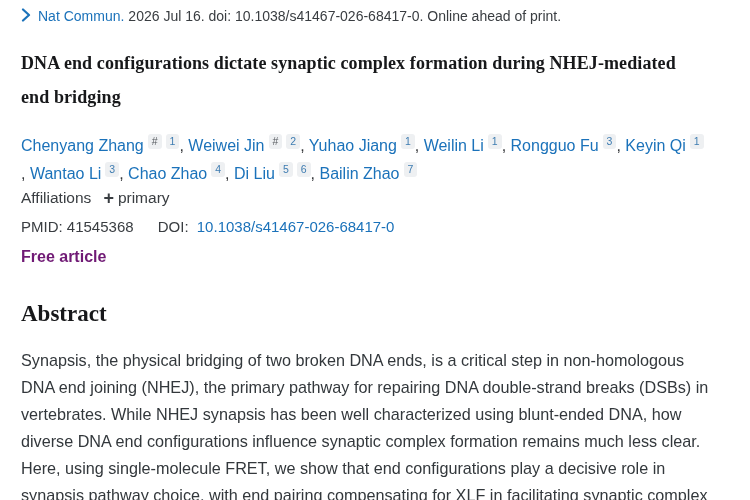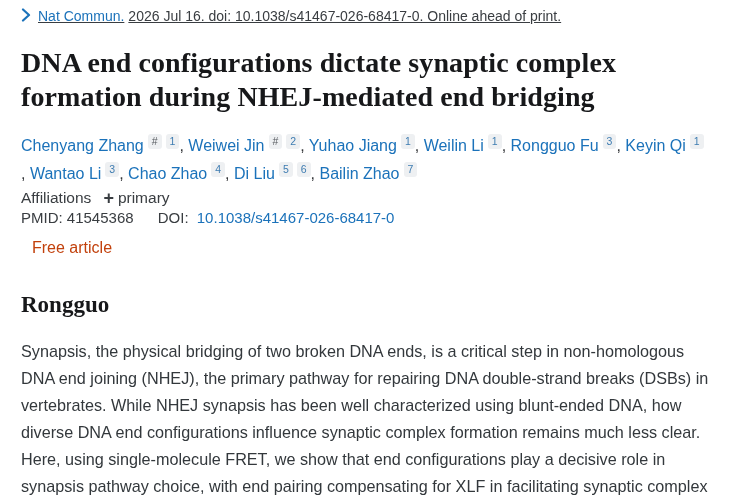--- a/index.html
+++ b/index.html
@@ -19,34 +19,33 @@
   }
   a { color: #1b72ba; text-decoration: none; cursor: pointer; }
 
   
   .journal-bar {
     font-size: 14px;
     line-height: 16px;
     color: #393d41;
     display: flex;
     align-items: flex-start;
-    text-decoration: underline;
   }
   .chevron-wrap {
     display: inline-flex;
     align-items: center;
     margin-right: 7px;
     cursor: pointer;
   }
   .journal-link { margin-right: 4px; }
 
   
   h1.article-title {
     font-family: "Liberation Serif", serif;
-    font-size: 28px;
+    font-size: 18px;
     line-height: 34px;
     font-weight: 700;
     color: #17181a;
     margin: 22px 0 0 0;
     max-width: 685px;
     letter-spacing: 0.1px;
   }
 
   
   .authors {
@@ -93,35 +92,35 @@
   }
   .plus-glyph {
     font-size: 18px;
     font-weight: 600;
     margin-right: 4px;
     line-height: 16px;
   }
 
   
   .ids-row {
+    margin-top: 9px;
     font-size: 15px;
     line-height: 20px;
     color: #393d41;
   }
   .pmid-value { margin-right: 20px; }
   .doi-label { margin-right: 4px; }
 
   
   .free-article {
     margin-top: 10px;
     font-size: 16px;
     line-height: 20px;
-    font-weight: 400;
-    color: #c2410c;
-    margin-left: 11px;
+    font-weight: 700;
+    color: #701a75;
   }
 
   
   h2.abstract-heading {
     font-family: "Liberation Serif", serif;
     font-size: 23px;
     line-height: 26px;
     font-weight: 700;
     color: #17181a;
     margin: 34px 0 0 0;
@@ -163,17 +162,17 @@
 
   <div class="ids-row">
     <span>PMID:</span>
     <span class="pmid-value">41545368</span>
     <span class="doi-label">DOI:</span>
     <a>10.1038/s41467-026-68417-0</a>
   </div>
 
   <div class="free-article">Free article</div>
 
-  <h2 class="abstract-heading">Rongguo</h2>
+  <h2 class="abstract-heading">Abstract</h2>
 
   <p class="abstract-text">Synapsis, the physical bridging of two broken DNA ends, is a critical step in non-homologous DNA end joining (NHEJ), the primary pathway for repairing DNA double-strand breaks (DSBs) in vertebrates. While NHEJ synapsis has been well characterized using blunt-ended DNA, how diverse DNA end configurations influence synaptic complex formation remains much less clear. Here, using single-molecule FRET, we show that end configurations play a decisive role in synapsis pathway choice, with end pairing compensating for XLF in facilitating synaptic complex transitions. Notably, 3-nucleotide (nt) microhomology at DNA ends significantly enhances close synaptic (CS) complex</p>
 
 </div>
 
 </body></html>

